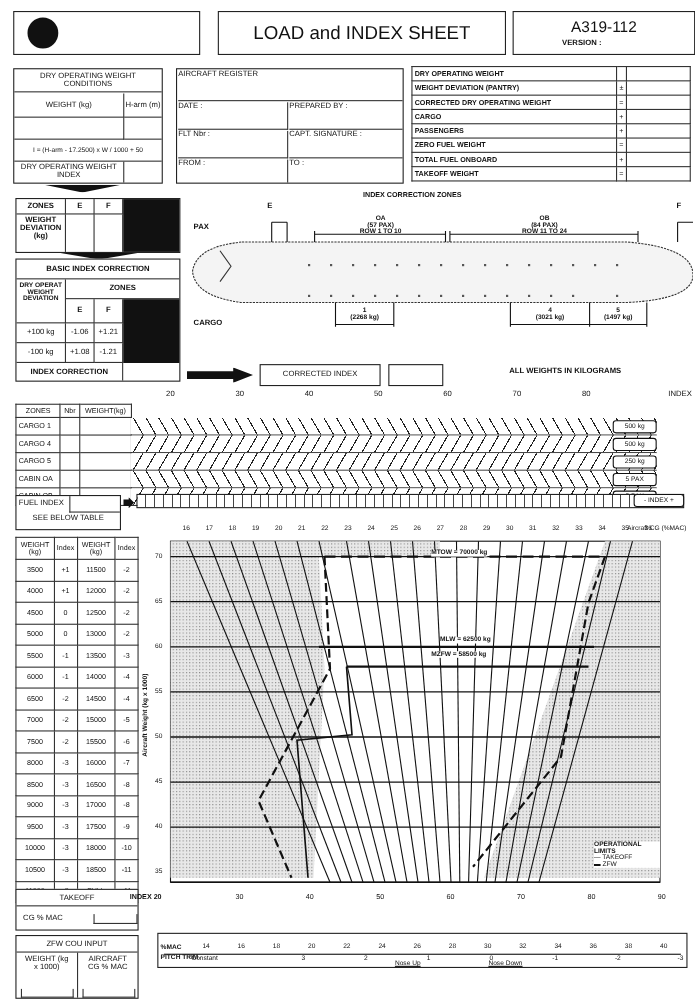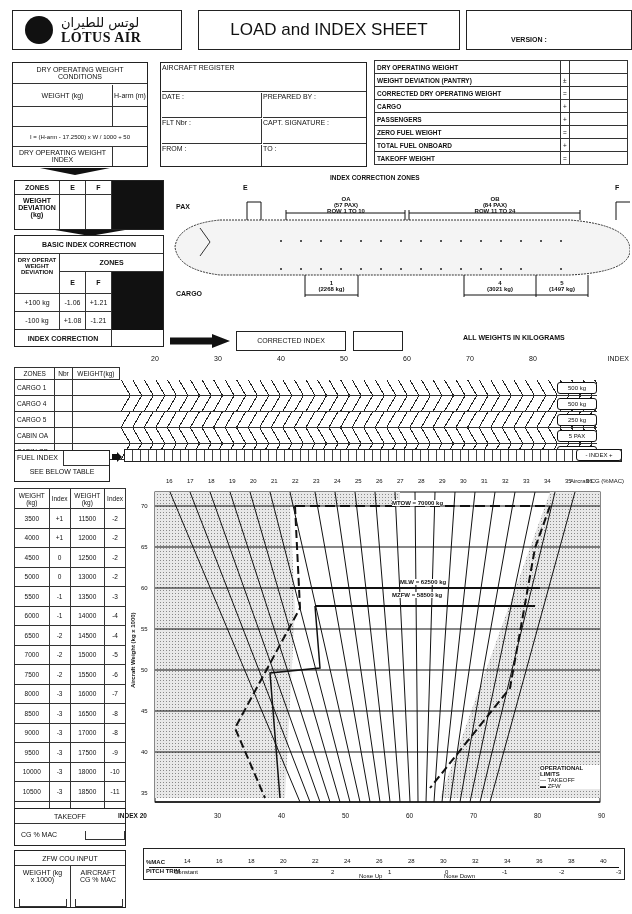--- a/index.html
+++ b/index.html
@@ -20,27 +20,24 @@
 .fld td{height:13px}
 .chev{position:absolute;left:119px;width:478px;height:16px;border-bottom:1px solid #333}
 .tag{position:absolute;right:0;top:2px;width:40px;height:12px;border:1.5px solid #111;border-radius:3px;font-size:6px;display:flex;align-items:center;justify-content:center;background:#fff}
 .sm{font-size:6px}
 </style>
 </head>
 <body>
 
 <div class="box hdr-logo">
  <div class="logo-circle"></div>
- <div>
-  <div class="logo-ar">لوتس للطيران</div>
-  <div class="logo-en">LOTUS AIR</div>
- </div>
 </div>
 <div class="box title">LOAD and INDEX SHEET</div>
 <div class="box ver">
+ <div class="abs c" style="left:0;right:0;top:5px;font-size:14px">A319-112</div>
  <div class="abs b" style="left:44px;top:25px;font-size:7px">VERSION :</div>
 </div>
 
 <div class="box" style="left:12px;top:62px;width:136px;height:105px">
  <div class="abs c" style="left:0;right:0;top:3px;height:18px;border-bottom:1px solid #333;padding:0 20px">DRY OPERATING WEIGHT CONDITIONS</div>
  <div class="abs c" style="left:0;width:100px;top:22px;height:22px;line-height:22px;border-right:1px solid #333;border-bottom:1px solid #333">WEIGHT (kg)</div>
  <div class="abs c" style="left:100px;right:0;top:22px;height:22px;line-height:22px;border-bottom:1px solid #333">H-arm (m)</div>
  <div class="abs" style="left:0;width:100px;top:44px;height:20px;border-right:1px solid #333;border-bottom:1px solid #333"></div>
  <div class="abs" style="left:100px;right:0;top:44px;height:20px;border-bottom:1px solid #333"></div>
  <div class="abs c sm" style="left:0;right:0;top:64px;height:20px;line-height:20px;border-bottom:1px solid #333">I = (H-arm - 17.2500) x W / 1000 + 50</div>

